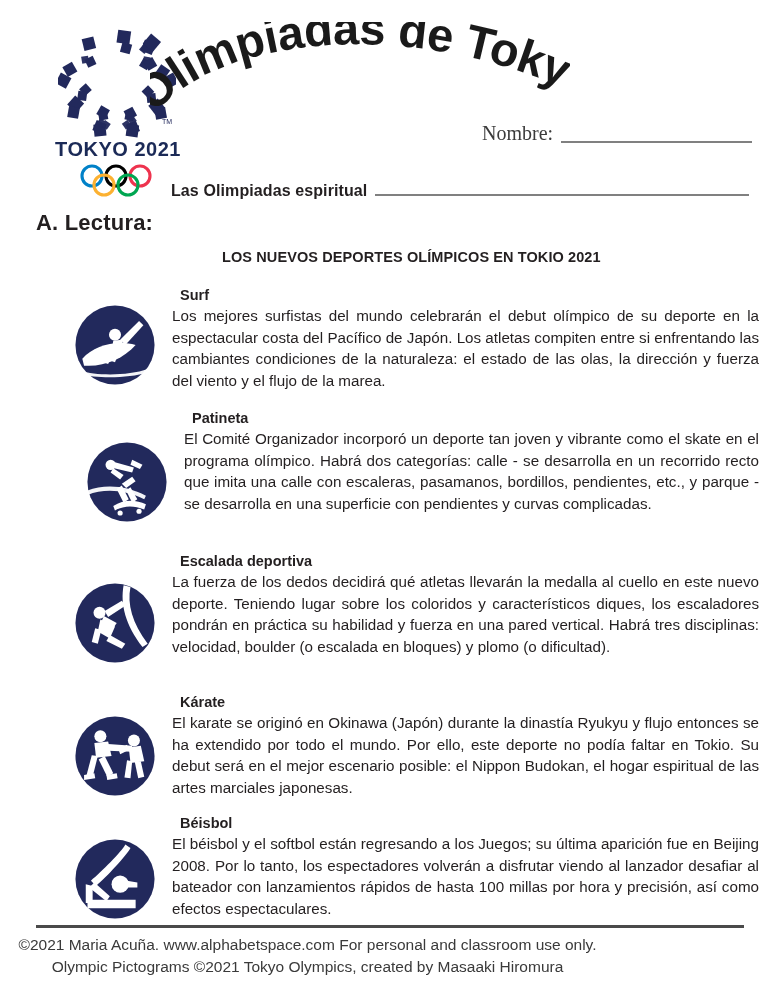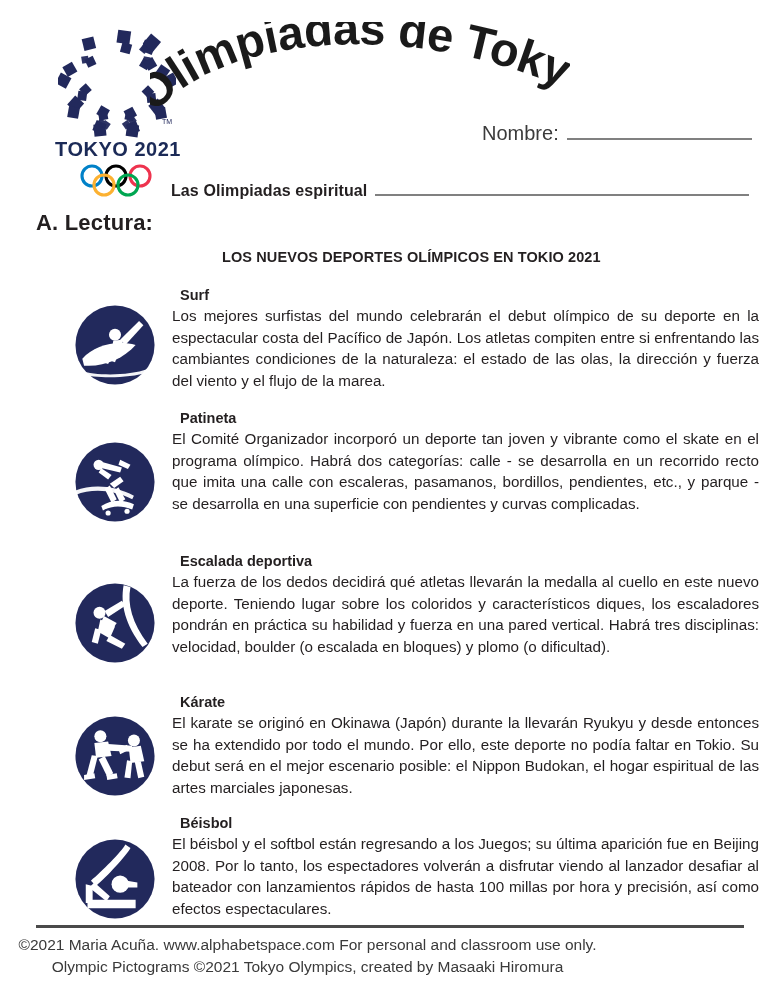--- a/index.html
+++ b/index.html
@@ -77,21 +77,22 @@
     letter-spacing: -0.5px;
   }
 
   
   #name-row {
     position: absolute;
     left: 482px;
     top: 122px;
     width: 270px;
     display: flex;
-    align-items: flex-start;
+    align-items: center;
+    font-family: Liberation Serif, serif;
   }
   #name-label {
     font-size: 20px;
     color: #3b3b3b;
     white-space: nowrap;
   }
   .blank-line {
     flex: 1 1 auto;
     border-bottom: 2px solid #808080;
     margin-left: 8px;
@@ -176,21 +177,21 @@
   }
 
   
   .sport.surf      .pictogram { top: 16px; }
   .sport.skate     .pictogram { top: 30px; }
   .sport.climb     .pictogram { top: 28px; }
   .sport.karate    .pictogram { top: 20px; }
   .sport.baseball  .pictogram { top: 22px; }
 
   .sport.surf      { min-height: 118px; }
-  .sport.skate     { min-height: 138px; }
+  .sport.skate     { min-height: 138px; margin-left: 12px; }
   .sport.climb     { min-height: 136px; }
   .sport.karate    { min-height: 116px; }
   .sport.baseball  { min-height: 112px; }
 
   
   #footer-rule {
     position: absolute;
     left: 36px;
     top: 925px;
     width: 708px;
@@ -388,21 +389,21 @@
 
         <circle cx="72" cy="32" r="7"></circle>
         <path d="M66 40 L80 38 L84 56 L68 58 Z"></path>
         <path d="M66 43 L56 48 L54 42 L64 37 Z"></path>
         <path d="M70 56 L68 76 L61 75 L64 55 Z"></path>
         <path d="M80 56 L84 74 L77 76 L73 57 Z"></path>
       </g>
     </svg>
     <div class="sport-text">
       <div class="sport-name">Kárate</div>
-      <p class="sport-desc">El karate se originó en Okinawa (Japón) durante la llevarán Ryukyu y desde entonces se ha extendido por todo el mundo. Por ello, este deporte no podía faltar en Tokio. Su debut será en el mejor escenario posible: el Nippon Budokan, el hogar espiritual de las artes marciales japonesas.</p>
+      <p class="sport-desc">El karate se originó en Okinawa (Japón) durante la dinastía Ryukyu y flujo entonces se ha extendido por todo el mundo. Por ello, este deporte no podía faltar en Tokio. Su debut será en el mejor escenario posible: el Nippon Budokan, el hogar espiritual de las artes marciales japonesas.</p>
     </div>
   </div>
 
   <div class="sport baseball">
     <svg class="pictogram" viewBox="0 0 100 100">
       <circle cx="50" cy="50" r="46" fill="#22295c"></circle>
       <g fill="#ffffff">
 
         <path d="M68 14 C64 22 40 48 28 58 L22 52 C34 42 58 18 62 10 Z"></path>
 

